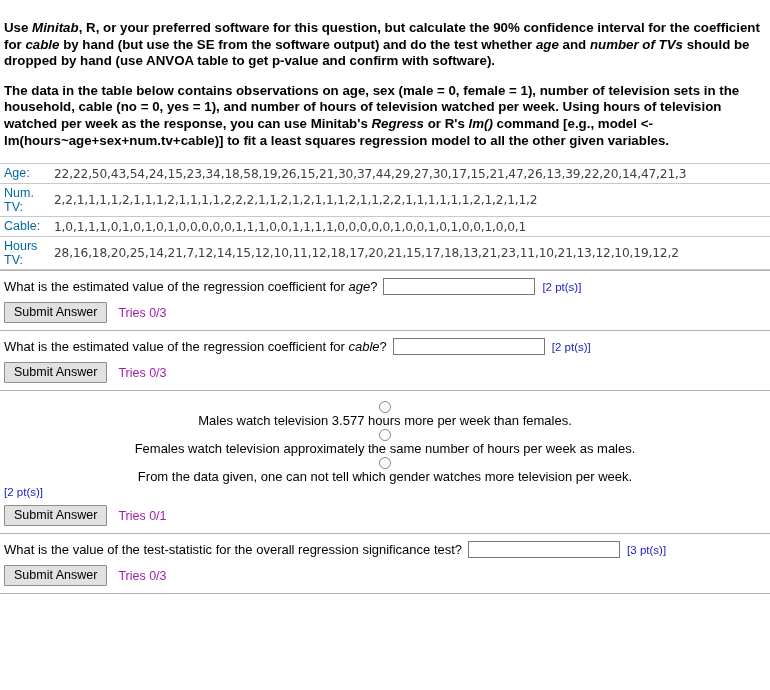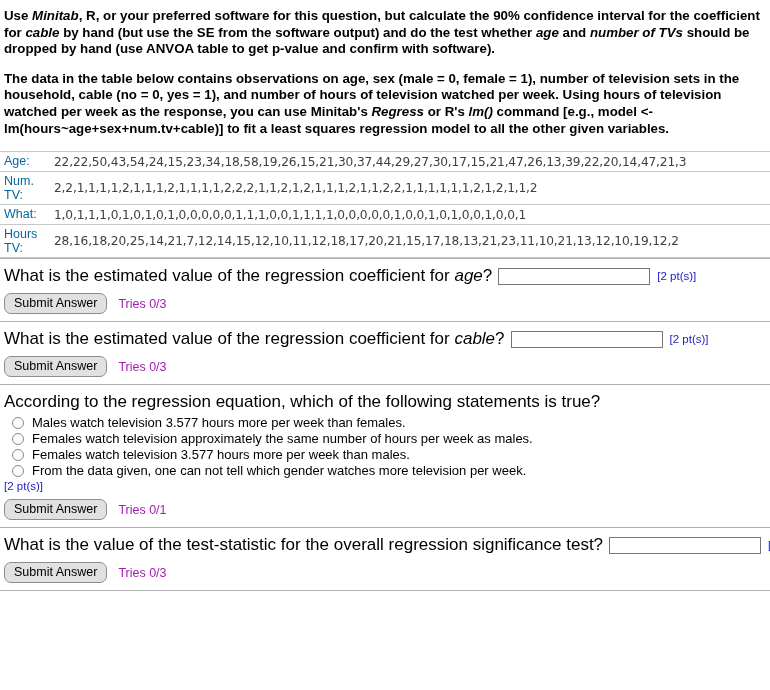--- a/index.html
+++ b/index.html
@@ -22,21 +22,21 @@
   }
 
   
   .intro {
     font-weight: bold;
     font-size: 13.3px;
     line-height: 16.6px;
     padding: 0 4px 0 4px;
     margin: 0;
   }
-  .intro.first { padding-top: 8px; }
+  .intro.first { padding-top: 20px; }
   .intro.second { padding-top: 13px; }
   .intro i { font-style: italic; }
 
   
   .data-table {
     margin-top: 14px;
     width: 770px;
     border-collapse: collapse;
     table-layout: fixed;
   }
@@ -71,21 +71,21 @@
   .qblock {
     border-top: 1px solid #b0b0b0;
     padding: 7px 4px 7px 4px;
   }
   .qline {
     display: flex;
     align-items: center;
     white-space: nowrap;
   }
   .qtext {
-    font-size: 17px;
+    font-size: 13px;
     color: #000;
     margin-right: 6px;
   }
   .qtext i { font-style: italic; }
   input.answer {
     height: 17px;
     border: 1px solid #767676;
     background: #ffffff;
     font-family: "Liberation Sans", sans-serif;
     font-size: 12px;
@@ -102,39 +102,40 @@
     display: flex;
     align-items: center;
     margin-top: 7px;
   }
   button.submit {
     font-family: "Liberation Sans", sans-serif;
     font-size: 12.5px;
     color: #000;
     background: #e1e1e1;
     border: 1px solid #8d8d8d;
-    border-radius: 7px;
+    border-radius: 1px;
     padding: 2px 9px 3px 9px;
     cursor: pointer;
   }
   .tries {
     font-size: 12.5px;
     margin-left: 11px;
     color: #a21caf;
   }
 
   
   .choices {
     margin-top: 3px;
   }
   .choice {
     display: flex;
     align-items: center;
     margin: 1px 0 1px 0;
     white-space: nowrap;
+    flex-direction: column;
   }
   .radio {
     width: 12px;
     height: 12px;
     border: 1px solid #8a8a8a;
     border-radius: 50%;
     background: #fdfdfd;
     box-sizing: border-box;
     margin: 0 8px 0 8px;
     flex: 0 0 auto;
@@ -166,21 +167,21 @@
     <tbody>
       <tr>
         <td class="rowlabel">Age:</td>
         <td class="rowvals">22,22,50,43,54,24,15,23,34,18,58,19,26,15,21,30,37,44,29,27,30,17,15,21,47,26,13,39,22,20,14,47,21,3</td>
       </tr>
       <tr>
         <td class="rowlabel" style="white-space: normal; line-height: 14px;">Num. TV:</td>
         <td class="rowvals">2,2,1,1,1,1,2,1,1,1,2,1,1,1,1,2,2,2,1,1,2,1,2,1,1,1,2,1,1,2,2,1,1,1,1,1,1,2,1,2,1,1,2</td>
       </tr>
       <tr>
-        <td class="rowlabel">What:</td>
+        <td class="rowlabel">Cable:</td>
         <td class="rowvals">1,0,1,1,1,0,1,0,1,0,1,0,0,0,0,0,1,1,1,0,0,1,1,1,1,0,0,0,0,0,1,0,0,1,0,1,0,0,1,0,0,1</td>
       </tr>
       <tr>
         <td class="rowlabel" style="white-space: normal; line-height: 14px; margin-top: 24px;">Hours TV:</td>
         <td class="rowvals">28,16,18,20,25,14,21,7,12,14,15,12,10,11,12,18,17,20,21,15,17,18,13,21,23,11,10,21,13,12,10,19,12,2</td>
       </tr>
     </tbody>
   </table>
 
   <div class="qblock">
@@ -201,36 +202,31 @@
       <input class="answer" type="text" value="" style="width: 152px;">
       <span class="pts">[2 pt(s)]</span>
     </div>
     <div class="submit-row">
       <button class="submit">Submit Answer</button>
       <span class="tries">Tries 0/3</span>
     </div>
   </div>
 
   <div class="qblock">
-    <div class="qtext">According to the regression equation, which of the following statements is true?</div>
     <div class="choices">
       <div class="choice">
         <span class="radio"></span>
         <span class="choice-label">Males watch television 3.577 hours more per week than females.</span>
       </div>
       <div class="choice">
         <span class="radio"></span>
         <span class="choice-label">Females watch television approximately the same number of hours per week as males.</span>
       </div>
       <div class="choice">
         <span class="radio"></span>
-        <span class="choice-label">Females watch television 3.577 hours more per week than males.</span>
-      </div>
-      <div class="choice">
-        <span class="radio"></span>
         <span class="choice-label">From the data given, one can not tell which gender watches more television per week.</span>
       </div>
     </div>
     <div class="pts-block">[2 pt(s)]</div>
     <div class="submit-row">
       <button class="submit">Submit Answer</button>
       <span class="tries">Tries 0/1</span>
     </div>
   </div>
 

